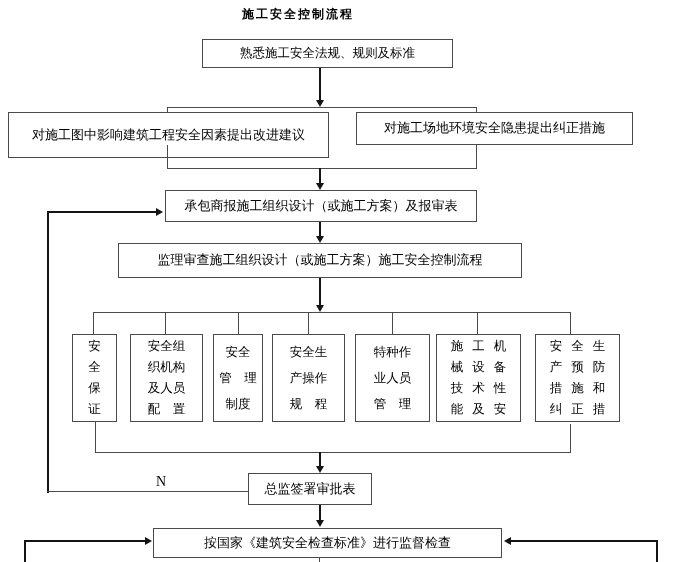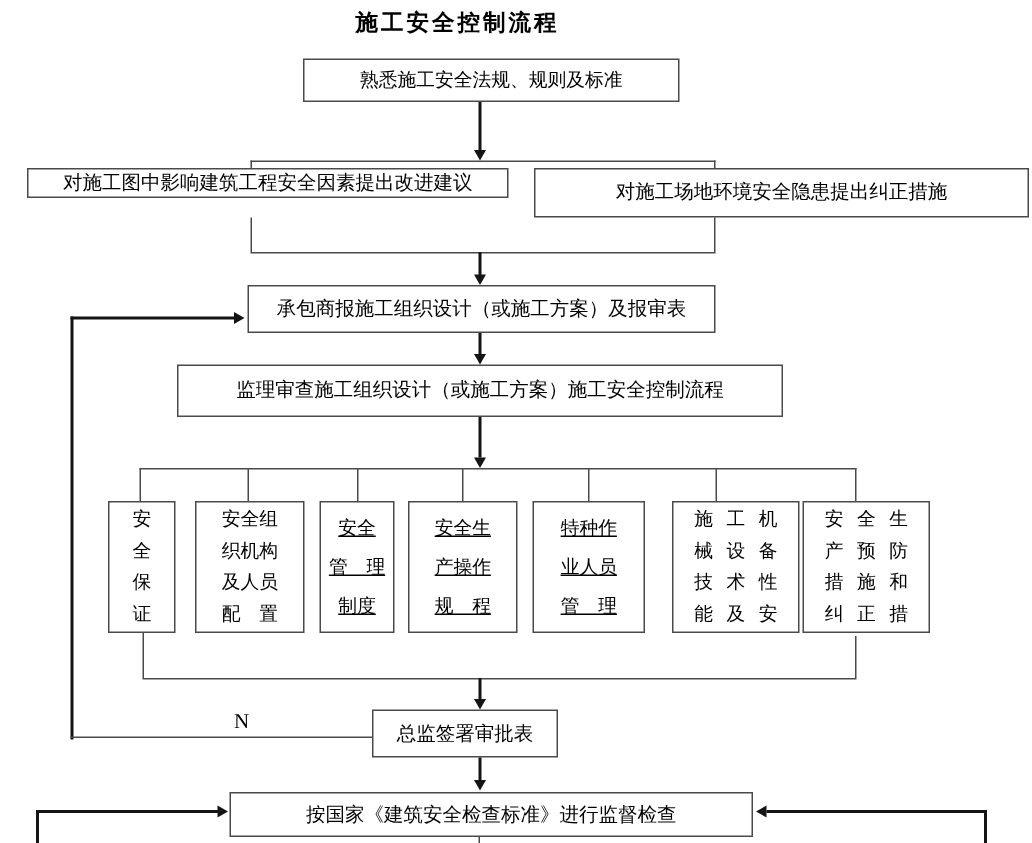--- a/index.html
+++ b/index.html
@@ -2,36 +2,36 @@
 <html><head>
 <meta charset="utf-8">
 <style>
   html,body{margin:0;padding:0;background:#fff;}
   #canvas{
     position:relative;width:688px;height:562px;background:#ffffff;
     font-family:"Liberation Serif","DejaVu Serif",serif;color:#000;
     overflow:hidden;
   }
   .title{
-    position:absolute;text-align:right;font-size:15px;font-weight:bold;
+    position:absolute;text-align:center;font-size:12px;font-weight:bold;
     letter-spacing:2px;
   }
   .node{
     position:absolute;box-sizing:border-box;border:1px solid #4a4a4a;
     display:flex;align-items:center;justify-content:center;
     font-size:13px;text-align:center;background:#fff;line-height:1.1;
   }
   .vnode{
     position:absolute;box-sizing:border-box;border:1px solid #4a4a4a;
     display:flex;align-items:center;justify-content:center;
     font-size:12.5px;text-align:center;background:#fff;
     white-space:pre-line;
   }
   .lh21{line-height:21px;}
-  .lh26{line-height:26px;text-decoration:underline;}
+  .lh26{line-height:26px;}
   .spread{letter-spacing:9px;padding-left:9px;}
   .ln{position:absolute;background:#4a4a4a;}
   .lnb{position:absolute;background:#141414;}
   .ah{position:absolute;width:0;height:0;}
   .ah-down{border-left:4px solid transparent;border-right:4px solid transparent;border-top:7px solid #141414;}
   .ah-right{border-top:4px solid transparent;border-bottom:4px solid transparent;border-left:7px solid #141414;}
   .ah-left{border-top:4px solid transparent;border-bottom:4px solid transparent;border-right:7px solid #141414;}
   .nlabel{position:absolute;font-size:14px;font-family:"Liberation Serif","DejaVu Serif",serif;}
 </style>
 </head>
@@ -42,22 +42,22 @@
   <div class="title" style="left:223px;top:6px;width:150px;">施工安全控制流程</div>
 
   <div class="node" style="left:202px;top:39px;width:251px;height:29px;font-size:12.5px;">熟悉施工安全法规、规则及标准</div>
 
   <div class="lnb" style="left:319px;top:68px;width:2px;height:32px;"></div>
   <div class="ah ah-down" style="left:316px;top:100px;"></div>
   <div class="ln" style="left:167px;top:107px;width:310px;height:1px;"></div>
   <div class="ln" style="left:167px;top:107px;width:1px;height:5px;"></div>
   <div class="ln" style="left:476px;top:107px;width:1px;height:5px;"></div>
 
-  <div class="node" style="left:18px;top:112px;width:321px;height:20px;">对施工图中影响建筑工程安全因素提出改进建议</div>
-  <div class="node" style="left:356px;top:112px;width:330px;height:33px;">对施工场地环境安全隐患提出纠正措施</div>
+  <div class="node" style="left:8px;top:112px;width:321px;height:46px;">对施工图中影响建筑工程安全因素提出改进建议</div>
+  <div class="node" style="left:356px;top:112px;width:277px;height:33px;">对施工场地环境安全隐患提出纠正措施</div>
 
   <div class="ln" style="left:167px;top:145px;width:1px;height:23px;"></div>
   <div class="ln" style="left:476px;top:145px;width:1px;height:23px;"></div>
   <div class="ln" style="left:167px;top:168px;width:310px;height:1px;"></div>
   <div class="lnb" style="left:319px;top:168px;width:2px;height:16px;"></div>
   <div class="ah ah-down" style="left:316px;top:183px;"></div>
 
   <div class="node" style="left:165px;top:190px;width:312px;height:32px;font-family:Liberation Serif, serif;">承包商报施工组织设计（或施工方案）及报审表</div>
 
   <div class="lnb" style="left:47px;top:211px;width:110px;height:2px;"></div>
@@ -91,21 +91,21 @@
 配　置</div>
   <div class="vnode lh26" style="left:213px;top:334px;width:50px;height:88px;">安全
 管　理
 制度</div>
   <div class="vnode lh26" style="left:272px;top:334px;width:73px;height:88px;">安全生
 产操作
 规　程</div>
   <div class="vnode lh26" style="left:355px;top:334px;width:75px;height:88px;">特种作
 业人员
 管　理</div>
-  <div class="vnode lh21 spread" style="left:448px;top:334px;width:85px;height:88px;">施工机
+  <div class="vnode lh21 spread" style="left:436px;top:334px;width:85px;height:88px;">施工机
 械设备
 技术性
 能及安</div>
   <div class="vnode lh21 spread" style="left:535px;top:334px;width:85px;height:88px;">安全生
 产预防
 措施和
 纠正措</div>
 
   <div class="ln" style="left:95px;top:422px;width:1px;height:30px;"></div>
   <div class="ln" style="left:570px;top:424px;width:1px;height:28px;"></div>

